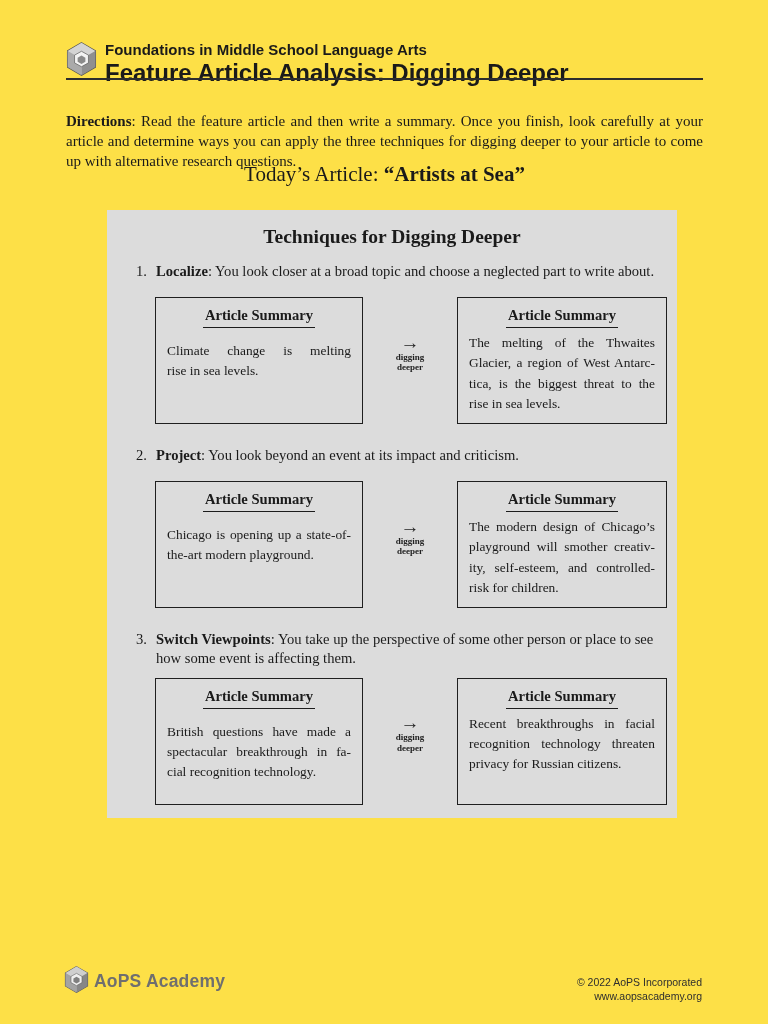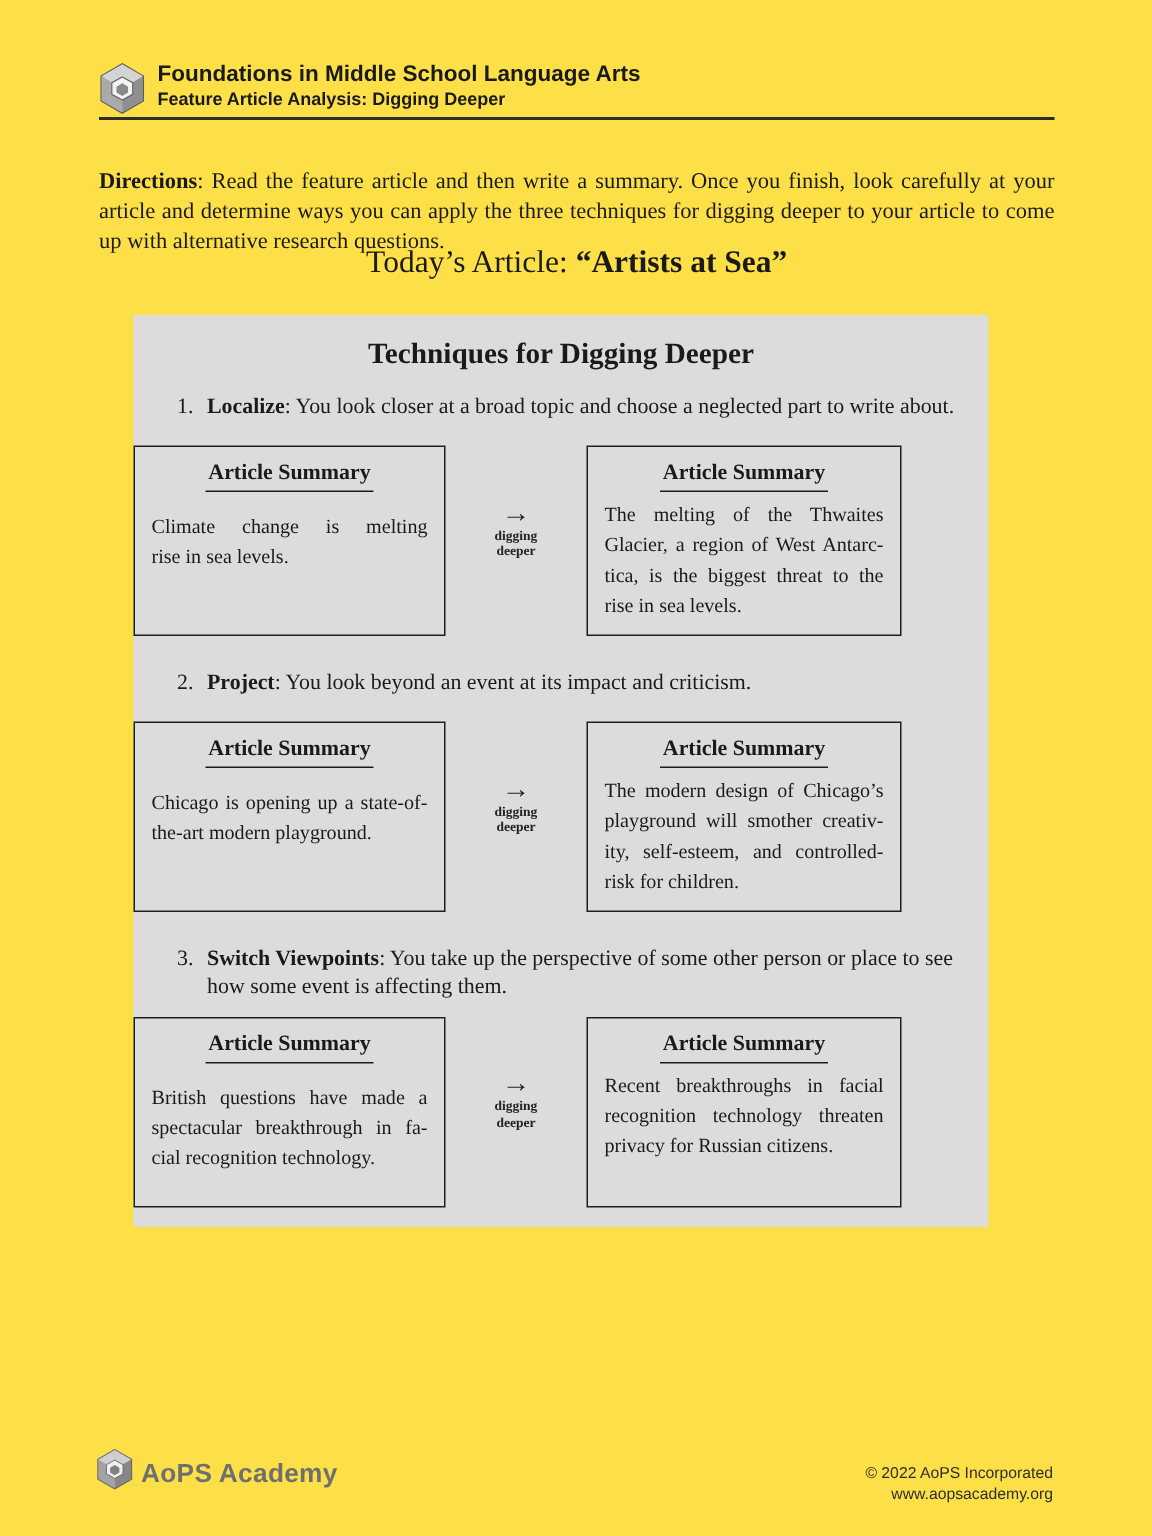--- a/index.html
+++ b/index.html
@@ -11,58 +11,58 @@
     font-family: "Liberation Serif", serif;
     color: #1a1a1a;
     overflow: hidden;
     text-decoration: underline;
   }
 
   
   .header-logo { position: absolute; left: 66px; top: 42px; }
   .header-text { position: absolute; left: 105px; top: 42px; font-family: "Liberation Sans", sans-serif; }
   .course-line { font-size: 15px; font-weight: bold; line-height: 1.1; }
-  .doc-title   { font-size: 12px; font-weight: bold; line-height: 1.1; margin-top: 1px; }
+  .doc-title   { font-size: 24px; font-weight: bold; line-height: 1.1; margin-top: 1px; }
   .header-rule { position: absolute; left: 66px; top: 78px; width: 637px; height: 2px; background: #2d2d2d; }
 
   
   .directions {
     position: absolute; left: 66px; top: 97px; width: 637px;
     font-size: 15px; line-height: 1.32; text-align: justify;
   }
   .directions b { font-weight: bold; }
 
   
   .article-line {
     position: absolute; left: 66px; top: 162px; width: 637px;
     text-align: center; font-size: 21px;
   }
   .article-line b { font-weight: bold; }
 
   
   .panel {
-    position: absolute; left: 89px; top: 210px;
+    position: absolute; left: 107px; top: 210px;
     width: 570px; height: 608px;
     background: var(--panel-bg, #dcdcdc);
     box-sizing: border-box;
   }
   .panel-title {
     padding-top: 15px;
     text-align: center;
     font-size: 19.5px; font-weight: bold;
     line-height: 1.25;
   }
   .technique { margin-top: 13px; }
   .technique + .technique { margin-top: 22px; }
   .tech-line { display: flex; padding-left: 29px; font-size: 14.6px; line-height: 1.3; }
   .tech-num  { width: 20px; flex: 0 0 20px; }
   .tech-desc { width: 514px; }
   .tech-desc b { font-weight: bold; }
 
-  .boxes-row { display: flex; margin-top: 16px; }
+  .boxes-row { display: flex; margin-left: 48px; margin-top: 16px; }
   .technique:last-child .boxes-row { margin-top: 10px; }
   .sum-box {
     box-sizing: border-box;
     height: 127px;
     border: 1.5px solid var(--box-border, #1f1f1f);
     padding: 8px 11px 0 11px;
     overflow: hidden;
   }
   .sum-box.before { width: 208px; }
   .sum-box.after  { width: 210px; }

